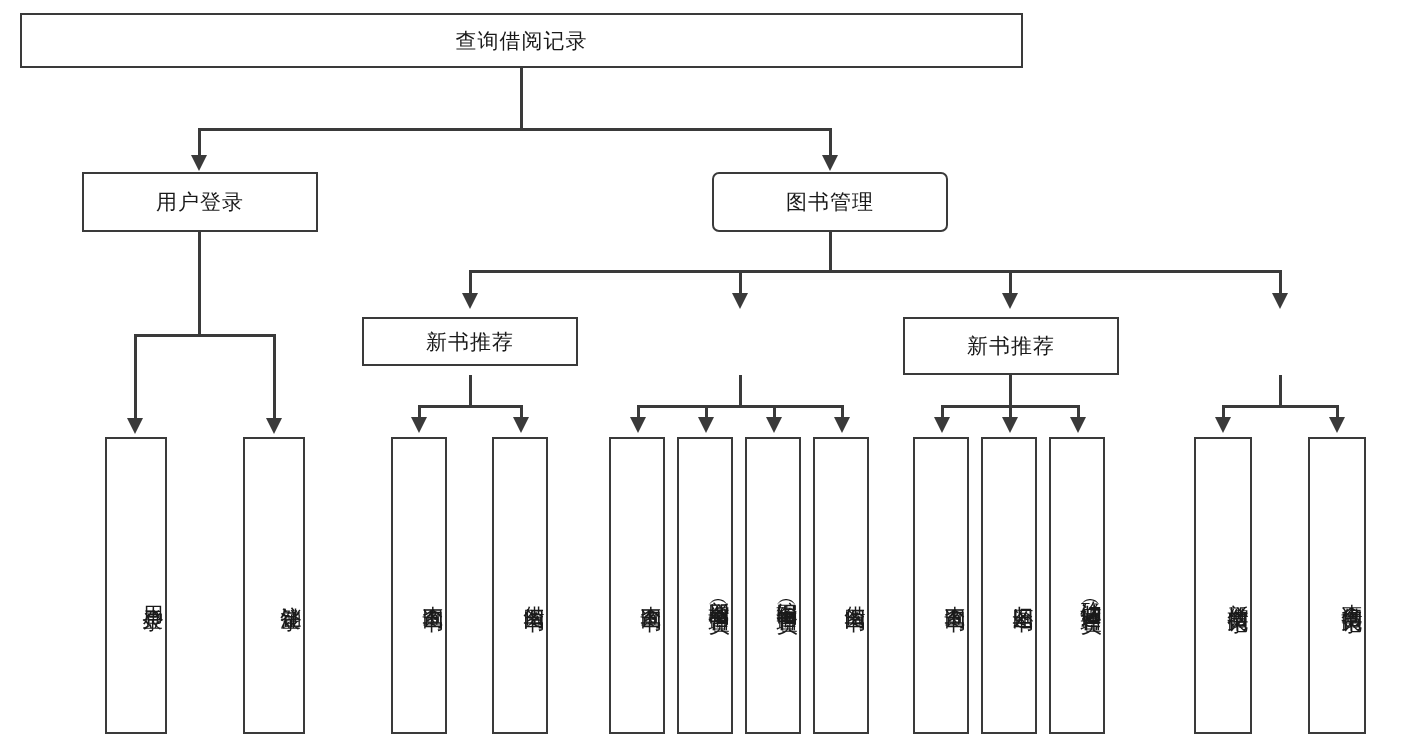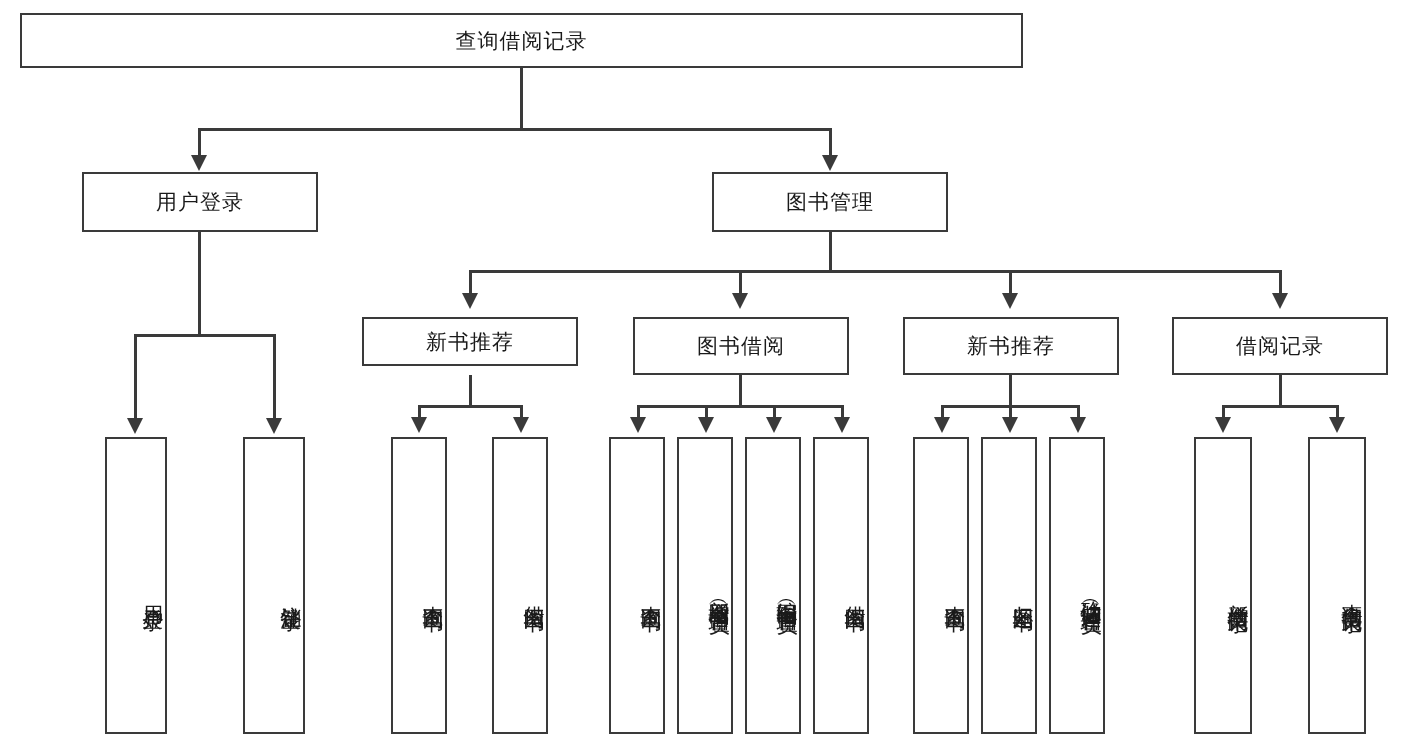--- a/index.html
+++ b/index.html
@@ -82,21 +82,21 @@
   <div class="edge h" style="left:198px; top:128px; width:634px;"></div>
 
   <div class="edge v" style="left:198px; top:128px; height:30px;"></div>
   <div class="arrow" style="left:191px; top:155px;"></div>
   <div class="edge v" style="left:829px; top:128px; height:30px;"></div>
   <div class="arrow" style="left:822px; top:155px;"></div>
 
   <div class="node horiz" style="left:82px; top:172px; width:236px; height:60px;">
     <span class="label">用户登录</span>
   </div>
-  <div class="node horiz" style="left:712px; top:172px; width:236px; height:60px;">
+  <div class="node horiz" style="left:712px; top:172px; width:236px; height:60px;border-radius:7px;">
     <span class="label">图书管理</span>
   </div>
 
   <div class="edge v" style="left:198px; top:232px; height:104px;"></div>
   <div class="edge h" style="left:134px; top:334px; width:142px;"></div>
   <div class="edge v" style="left:134px; top:334px; height:87px;"></div>
   <div class="arrow" style="left:127px; top:418px;"></div>
   <div class="edge v" style="left:273px; top:334px; height:87px;"></div>
   <div class="arrow" style="left:266px; top:418px;"></div>
 
@@ -115,28 +115,22 @@
   <div class="edge v" style="left:739px; top:270px; height:26px;"></div>
   <div class="arrow" style="left:732px; top:293px;"></div>
   <div class="edge v" style="left:1009px; top:270px; height:26px;"></div>
   <div class="arrow" style="left:1002px; top:293px;"></div>
   <div class="edge v" style="left:1279px; top:270px; height:26px;"></div>
   <div class="arrow" style="left:1272px; top:293px;"></div>
 
   <div class="node horiz" style="left:362px; top:317px; width:216px; height:49px;">
     <span class="label">新书推荐</span>
   </div>
-  <div class="node horiz" style="left:633px; top:317px; width:216px; height:58px;">
-    <span class="label">图书借阅</span>
-  </div>
   <div class="node horiz" style="left:903px; top:317px; width:216px; height:58px;">
     <span class="label">新书推荐</span>
-  </div>
-  <div class="node horiz" style="left:1172px; top:317px; width:216px; height:58px;">
-    <span class="label">借阅记录</span>
   </div>
 
   <div class="edge v" style="left:469px; top:375px; height:32px;"></div>
   <div class="edge h" style="left:418px; top:405px; width:105px;"></div>
   <div class="edge v" style="left:418px; top:405px; height:14px;"></div>
   <div class="arrow" style="left:411px; top:417px;"></div>
   <div class="edge v" style="left:520px; top:405px; height:14px;"></div>
   <div class="arrow" style="left:513px; top:417px;"></div>
 
   <div class="node vert" style="left:391px; top:437px; width:56px; height:297px;">

